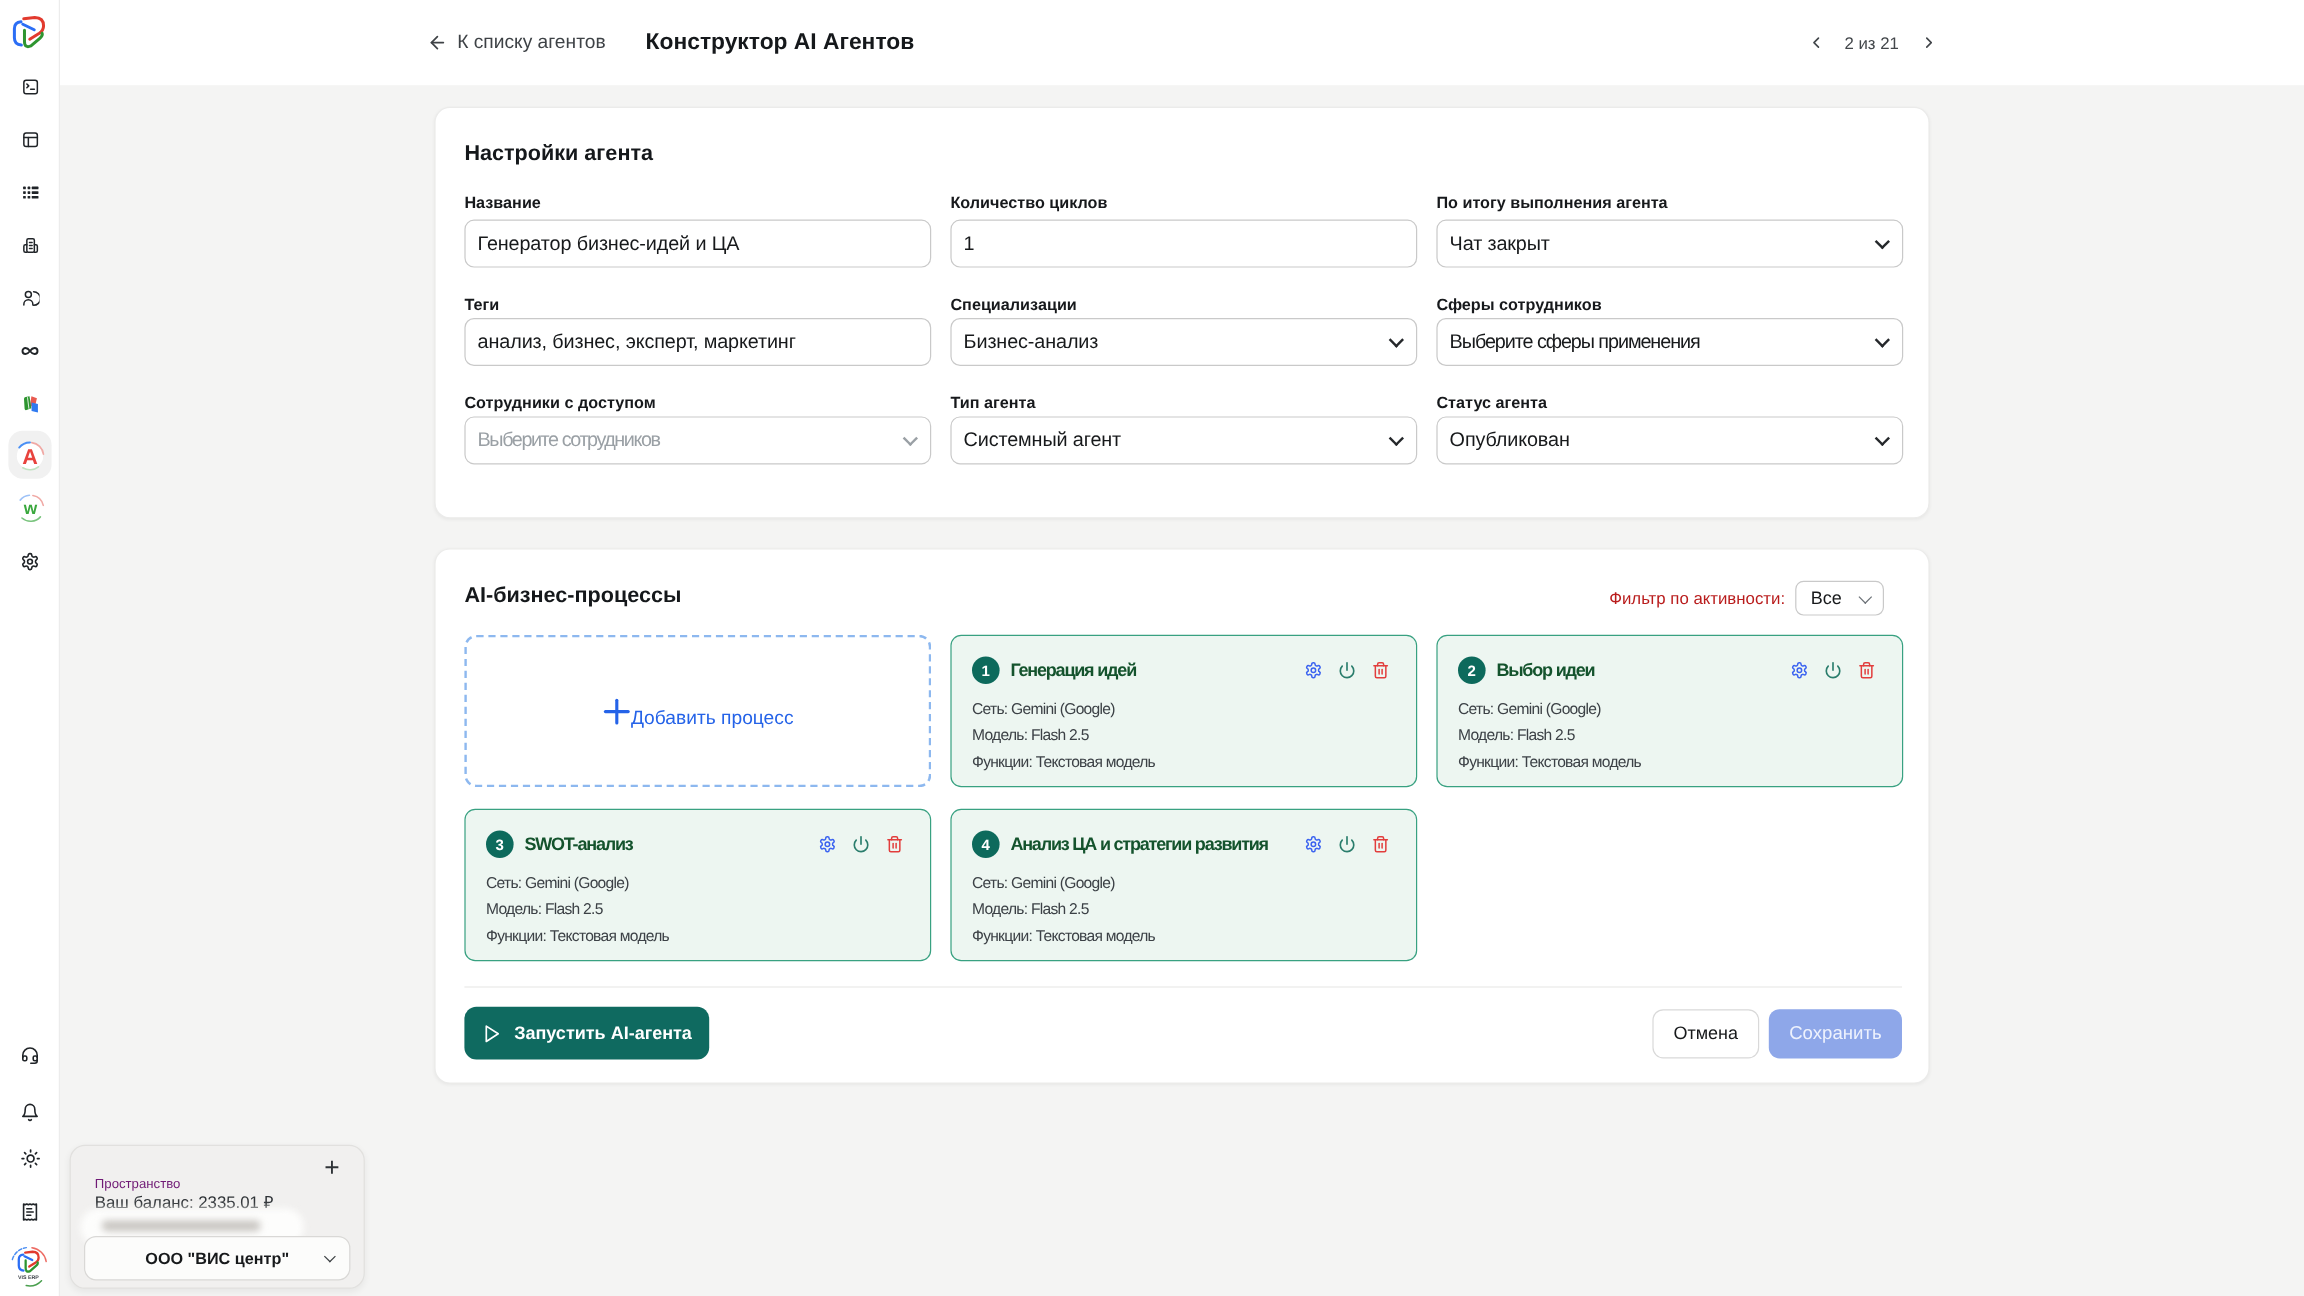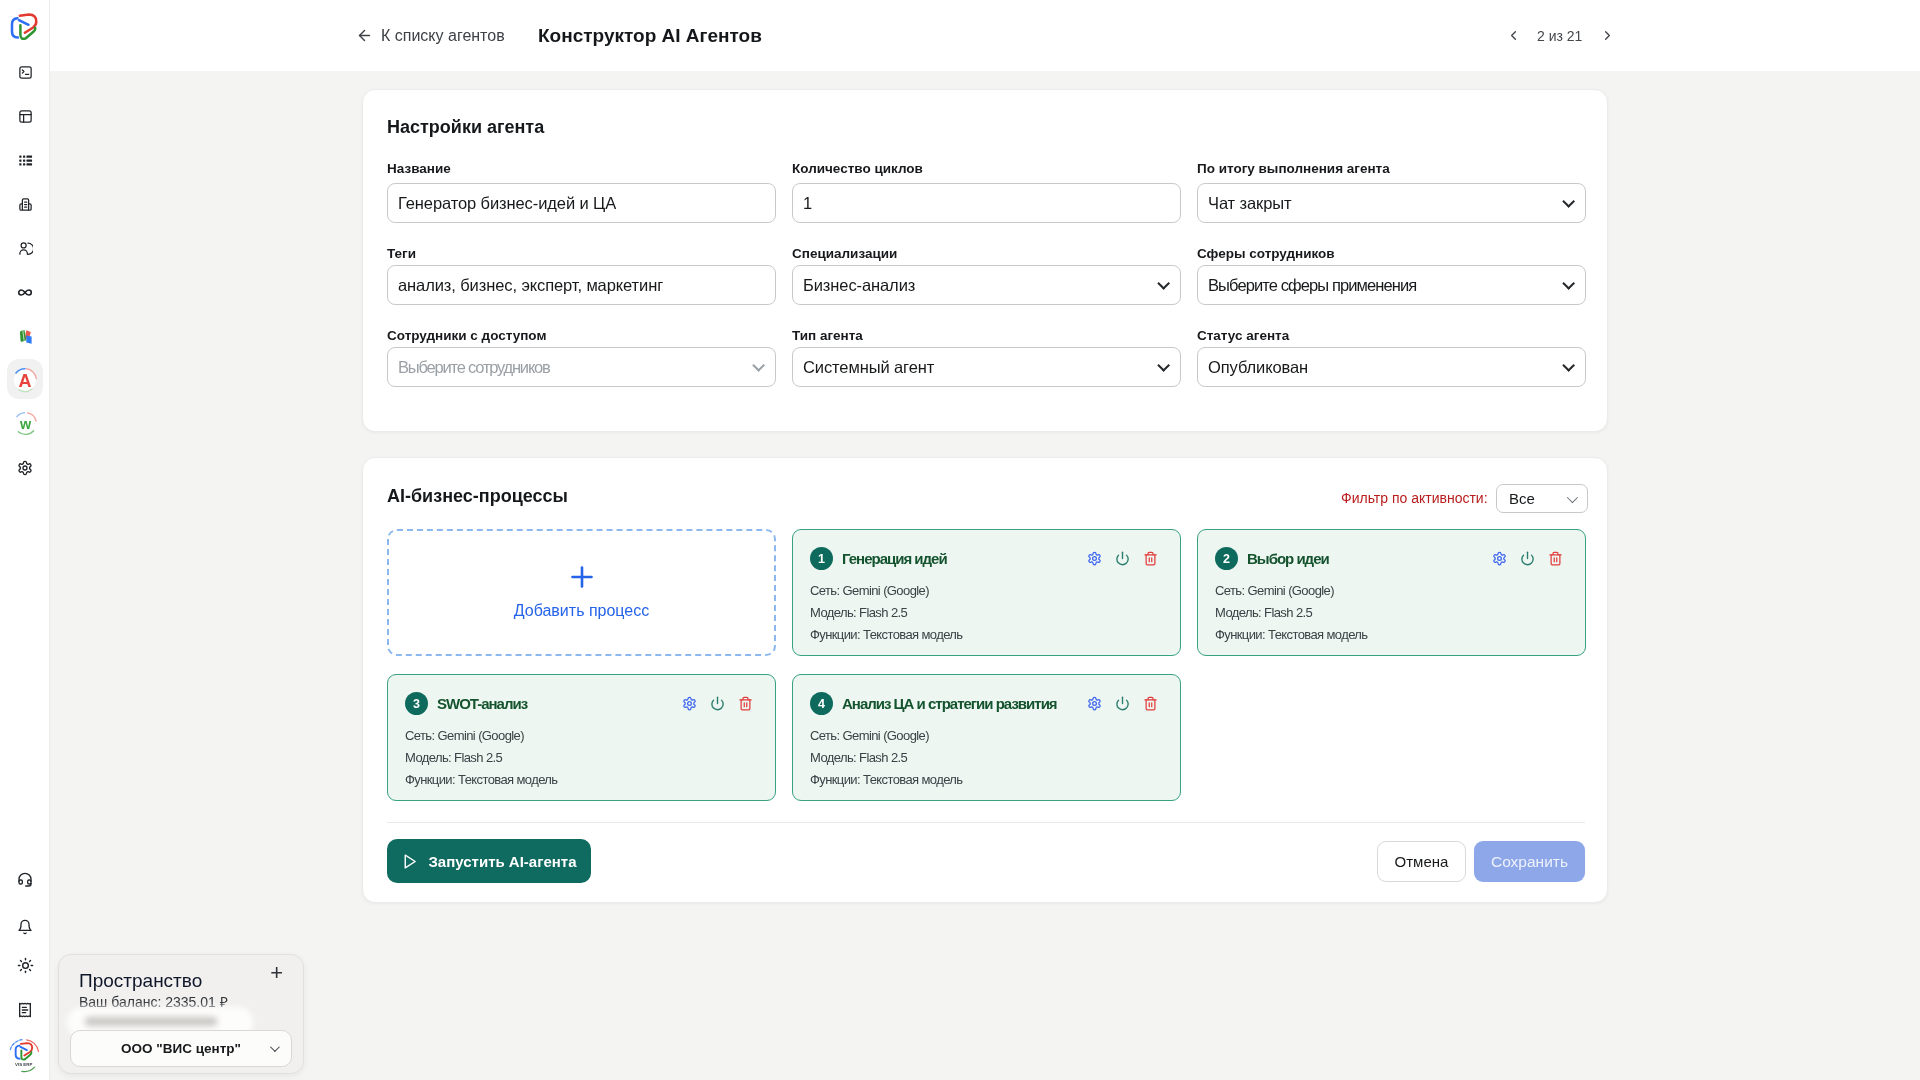--- a/index.html
+++ b/index.html
@@ -27,43 +27,43 @@
 
   
   .flabel { position:absolute; font-size:13.5px; font-weight:bold; color:#17191c; }
   .finput { position:absolute; width:389px; height:40px; border:1px solid #c9c9c9; border-radius:8px; background:#fff; font-size:16.5px; letter-spacing:-0.1px; color:#17191b; display:flex; align-items:center; padding:0 10px; }
   .fsel::after { content:""; position:absolute; right:14px; top:15px; width:7px; height:7px; border-right:2px solid #25282b; border-bottom:2px solid #25282b; transform:rotate(45deg) translateY(-3px); }
   .fsel.gray::after { border-color:#9aa0a5; }
   .ph { color:#9aa0a5; }
 
   
   #filterlbl { position:absolute; left:978px; top:32px; font-size:14px; color:#b91c1c; }
-  #filtersel { position:absolute; left:1133px; top:26px; width:92px; height:29px; border:1px solid #c9c9c9; border-radius:7px; font-size:15px; color:#17191b; display:flex; align-items:center; padding:0 12px; }
+  #filtersel { position:absolute; left:1133px; top:26px; width:74px; height:29px; border:1px solid #c9c9c9; border-radius:7px; font-size:15px; color:#17191b; display:flex; align-items:center; padding:0 12px; }
   #filtersel::after { content:""; position:absolute; right:12px; top:10px; width:7px; height:7px; border-right:1.7px solid #6a7076; border-bottom:1.7px solid #6a7076; transform:rotate(45deg) translateY(-2px); }
 
   
-  .addbox { position:absolute; left:24px; top:71px; width:389px; height:127px; border:2px dashed #8db8ef; border-radius:10px; display:flex; flex-direction:column; align-items:center; justify-content:center; }
+  .addbox { position:absolute; left:24px; top:71px; width:389px; height:127px; border:2px dashed #8db8ef; border-radius:10px; display:flex; flex-direction:row; align-items:center; justify-content:center; }
   .addbox .atxt { margin-top:13px; font-size:16px; color:#2563e8; }
 
   .pcard { position:absolute; width:389px; height:127px; background:#edf6f1; border:1px solid #38a181; border-radius:9px; padding:17px 16px 0 17px; }
   .pcard .phead { display:flex; align-items:center; }
   .pcard .num { width:23px; height:23px; border-radius:50%; background:#0d6a5c; color:#fff; font-size:12.5px; font-weight:bold; display:flex; align-items:center; justify-content:center; flex:none; }
   .pcard .ptitle { margin-left:9px; font-size:15px; letter-spacing:-1px; font-weight:bold; color:#14532d; white-space:nowrap; }
   .pcard .picons { margin-left:auto; margin-right:6px; display:flex; align-items:center; gap:13px; }
   .pcard .pbody { margin-top:10px; font-size:13px; letter-spacing:-0.6px; color:#3c4146; line-height:22px; }
 
   
   #divider2 { position:absolute; left:24px; top:364px; width:1198px; height:1px; background:#e9e9e8; }
   #runbtn { position:absolute; left:24px; top:381px; width:204px; height:44px; background:#0f6a60; border-radius:10px; color:#fff; font-size:15px; font-weight:bold; display:flex; align-items:center; justify-content:center; gap:10px; }
   #cancelbtn { position:absolute; left:1014px; top:383px; width:89px; height:41px; background:#fff; border:1px solid #d9d9d9; border-radius:9px; color:#17191b; font-size:15px; display:flex; align-items:center; justify-content:center; }
   #savebtn { position:absolute; left:1111px; top:383px; width:111px; height:41px; background:#8ea7e9; border-radius:9px; color:#eef2fd; font-size:15.5px; display:flex; align-items:center; justify-content:center; }
 
   
   #space { position:absolute; left:58px; top:954px; width:246px; height:120px; background:#f1f0ef; border:1px solid #e1e0de; border-radius:13px; box-shadow:0 2px 6px rgba(0,0,0,.06); z-index:40; }
-  #space .stitle { position:absolute; left:20px; top:15px; font-size:19px; color:#0f172a; }
+  #space .stitle { position:absolute; left:20px; top:26px; font-size:11px; color:#701a75; }
   #space .plus2 { position:absolute; right:20px; top:5px; font-size:22px; color:#2f3337; font-weight:300; }
   #space .bal { position:absolute; left:20px; top:37px; font-size:14px; color:#2f3337; }
   #blurpill { position:absolute; left:8px; top:52px; width:186px; height:31px; background:#fdfdfc; border-radius:15px; filter:blur(3px); }
   #blurink { position:absolute; left:26px; top:62px; width:132px; height:9px; background:#c9c6c2; border-radius:4px; filter:blur(3px); }
   #orgbtn { position:absolute; left:11px; top:75px; width:222px; height:37px; background:#fcfcfb; border:1px solid #d9d8d6; border-radius:10px; display:flex; align-items:center; justify-content:center; font-size:13.5px; font-weight:bold; color:#17191b; }
   #orgbtn .chev { position:absolute; right:14px; top:14px; width:7px; height:7px; border-right:1.6px solid #3c4043; border-bottom:1.6px solid #3c4043; transform:rotate(45deg) translateY(-2px); }
 </style>
 </head>
 <body>
 

